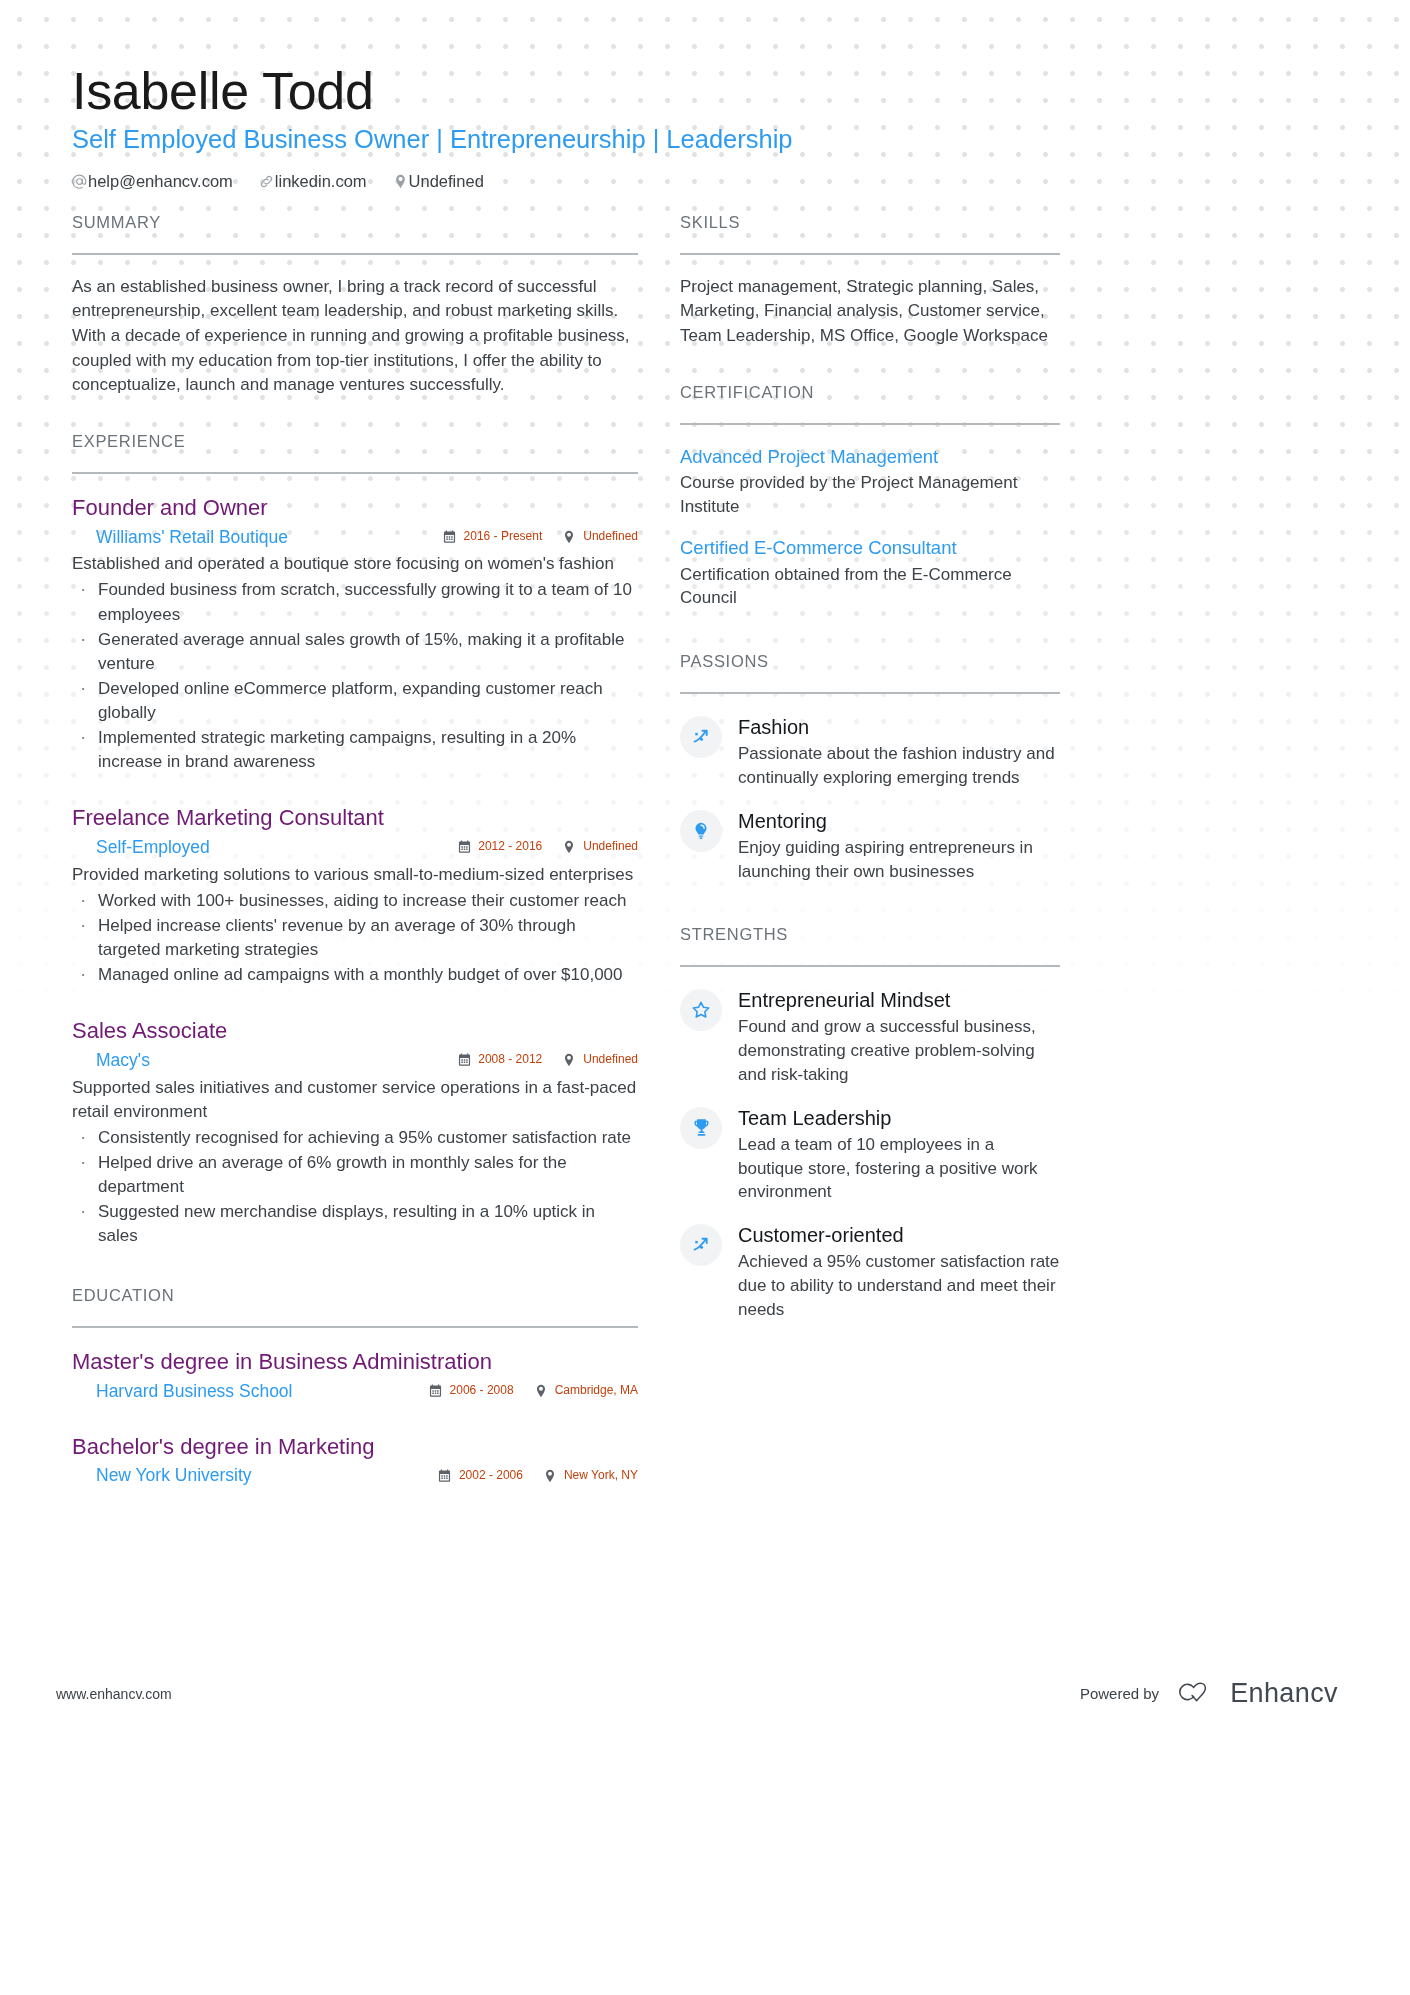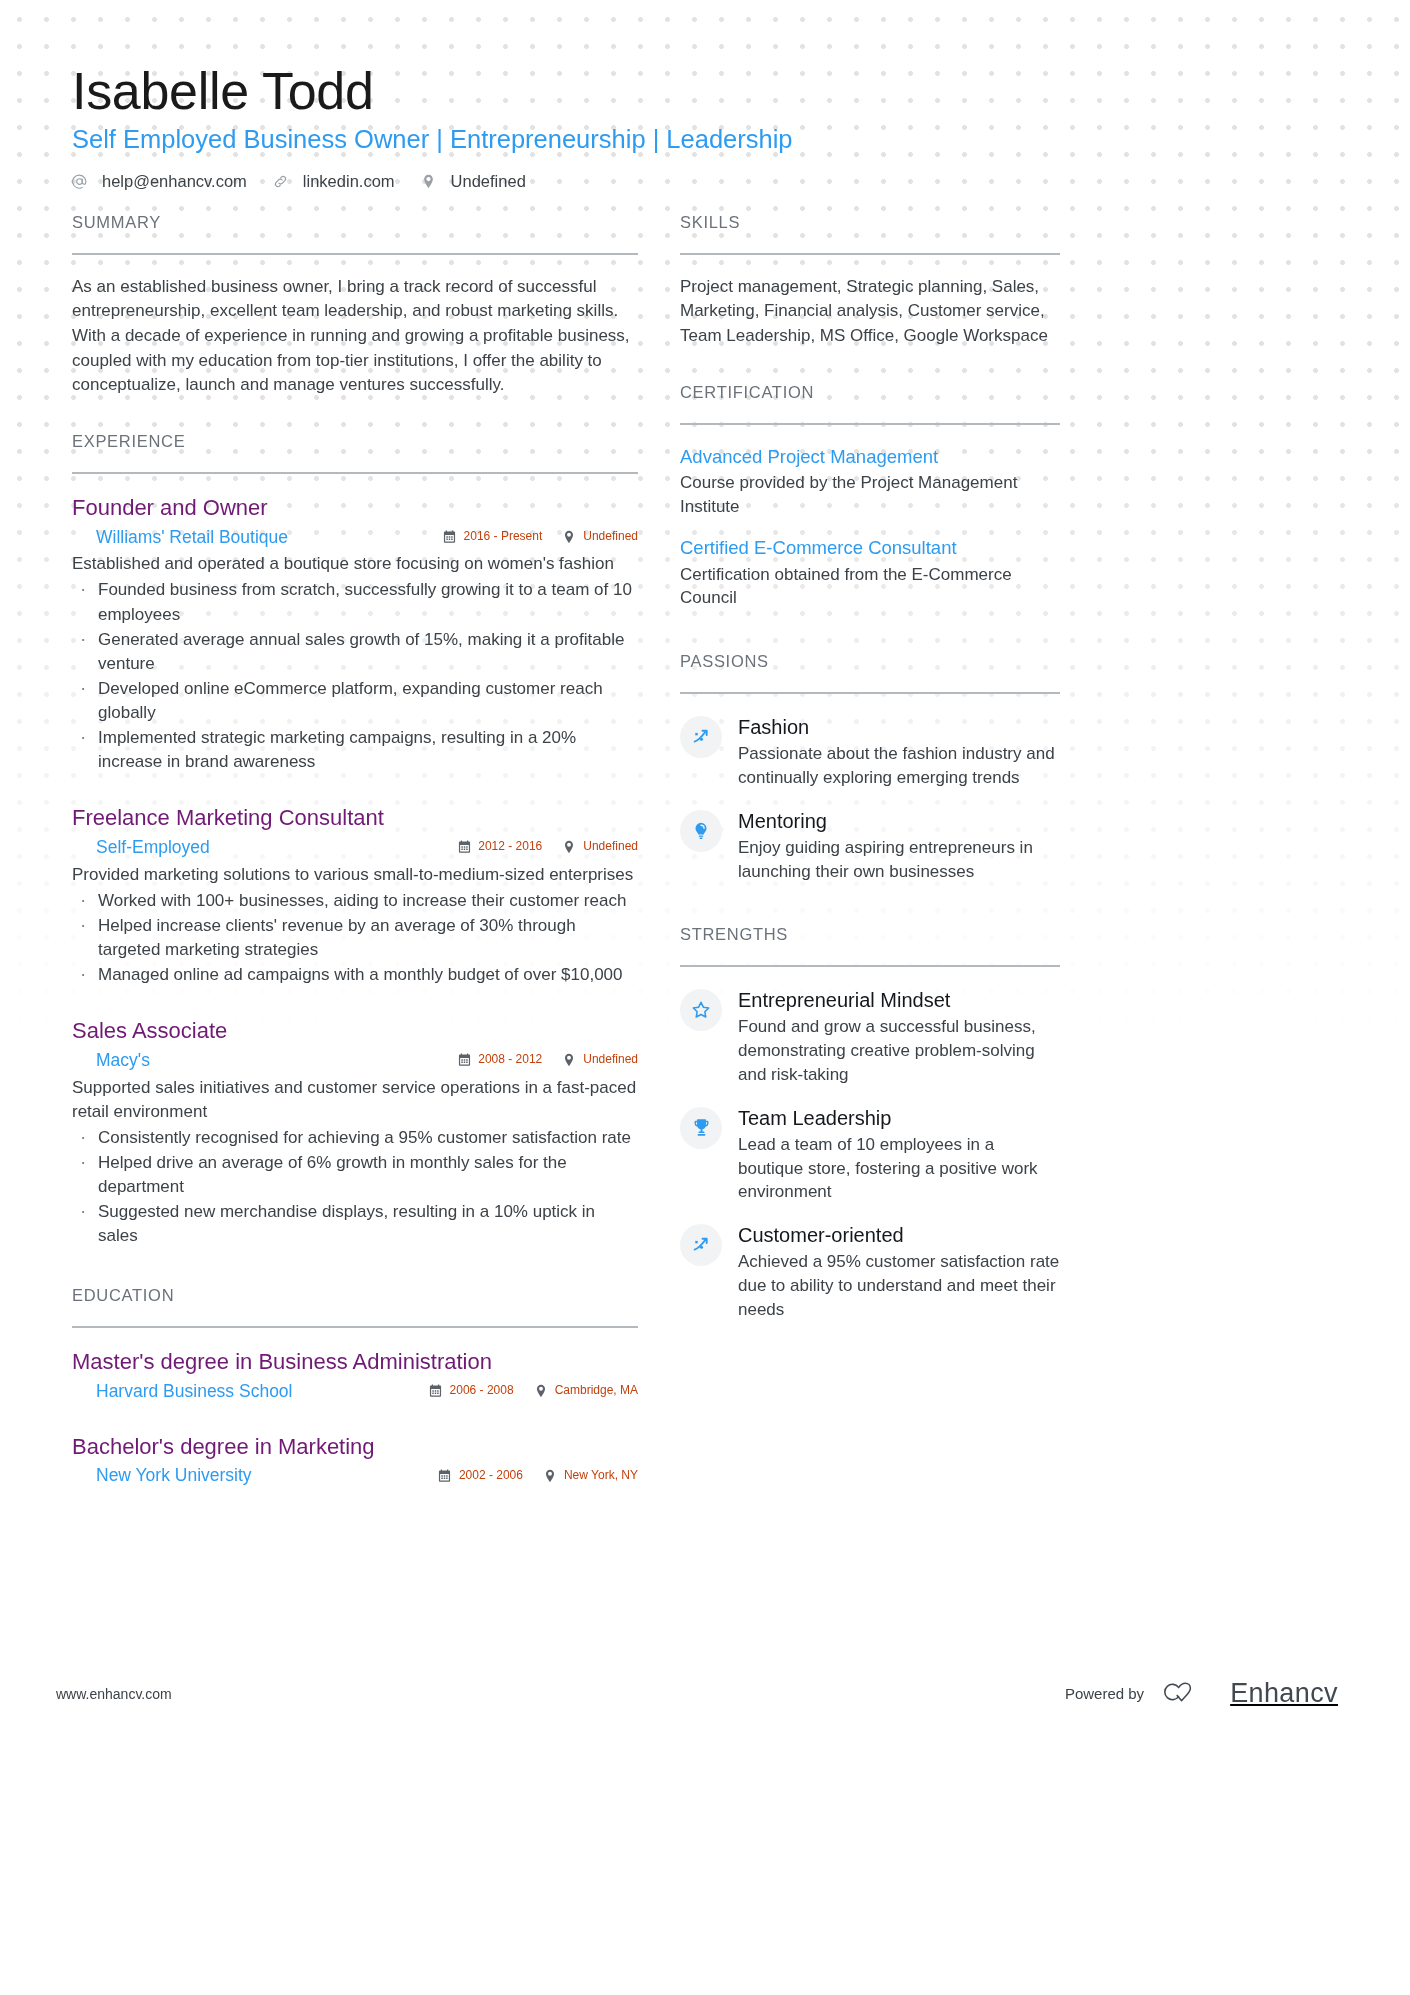--- a/index.html
+++ b/index.html
@@ -59,21 +59,21 @@
     display: flex;
     align-items: center;
     gap: 26px;
     margin-top: 17px;
     font-size: 16.5px;
     color: #3c4247;
   }
   .contact-item {
     display: flex;
     align-items: center;
-    gap: 15px;
+    gap: 1px;
     white-space: nowrap;
   }
   .contact-item .ic {
     display: inline-flex;
     align-items: center;
     justify-content: center;
     width: 15px;
     height: 15px;
     color: #9aa0a6;
   }
@@ -252,22 +252,21 @@
     align-items: center;
     gap: 14px;
   }
   .powered-label {
     font-size: 15px;
     color: #3c4247;
   }
   .brand {
     display: flex;
     align-items: flex-end;
-    gap: 26px;
-    text-decoration: underline;
+    gap: 11px;
   }
   .brand-name {
     font-size: 27px;
     color: #41484f;
     letter-spacing: 0.4px;
   }
 </style>
 </head>
 <body>
 

